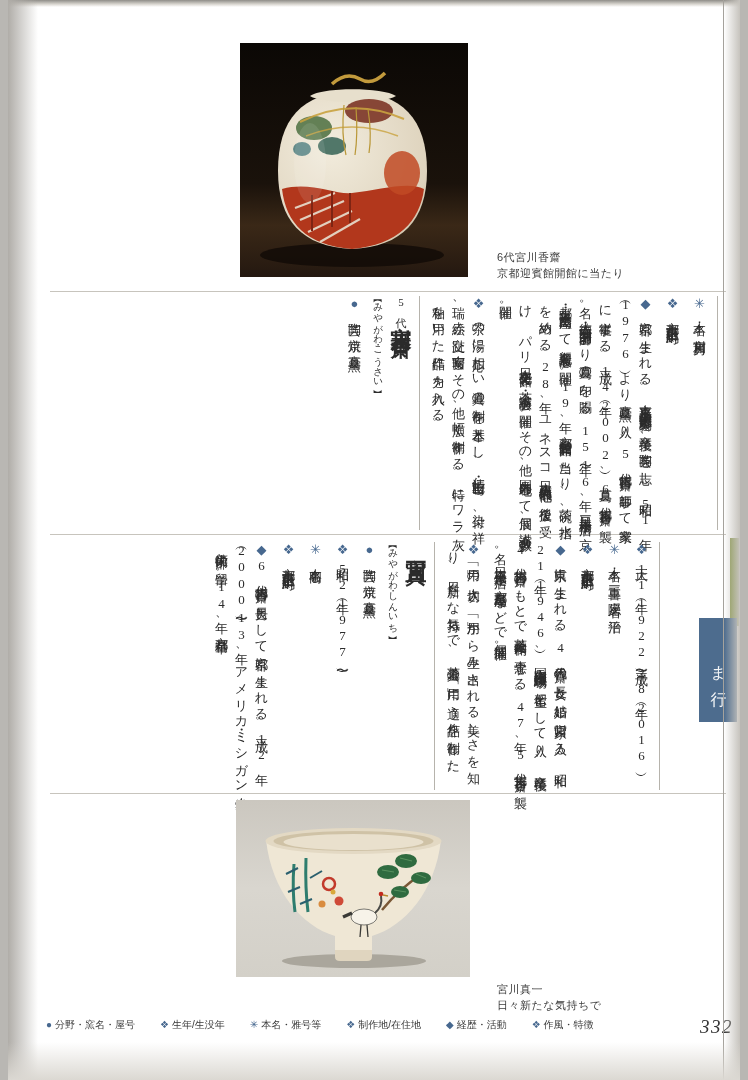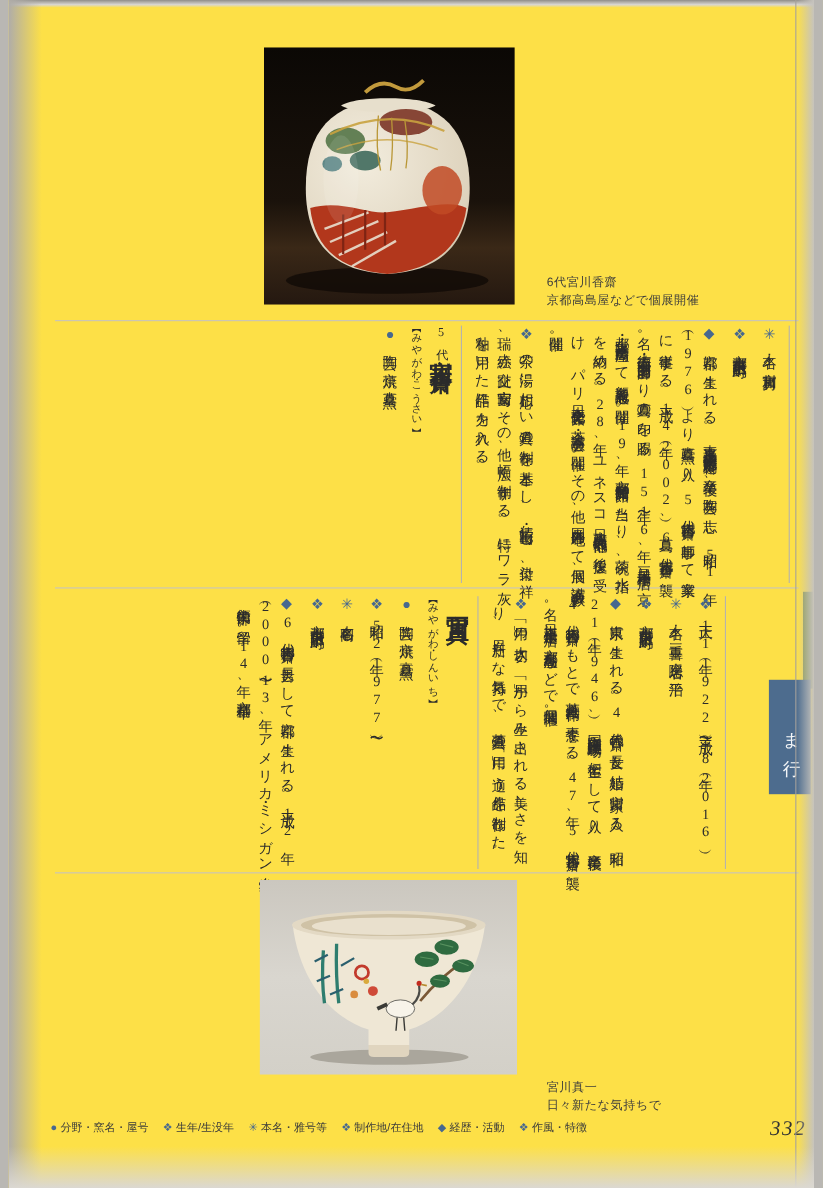--- a/index.html
+++ b/index.html
@@ -1,19 +1,19 @@
 <!DOCTYPE html>
 <html><head>
 <meta charset="utf-8">
 <style>
   * { margin:0; padding:0; box-sizing:border-box; }
   html,body { background:#b9b7b3; }
   #page {
     position:relative; width:732px; height:1080px; margin:0 auto;
-    background:#fde047; overflow:hidden;
+    background:#ffffff; overflow:hidden;
     font-family:"Liberation Serif","DejaVu Serif",serif; color:#2b2b2b;
   }
   .edge-top   { position:absolute; left:0; top:0; width:100%; height:7px;
                 background:linear-gradient(180deg,#8f8d88,#d9d6d0 60%,rgba(244,241,235,0)); }
   .edge-left  { position:absolute; left:0; top:0; width:30px; height:100%;
                 background:linear-gradient(90deg,#b0ada8,rgba(244,241,235,0)); }
   .edge-right { position:absolute; right:0; top:0; width:17px; height:100%;
                 border-left:1px solid #a5a29c;
                 background:linear-gradient(90deg,rgba(244,241,235,0),#c6c3bd); }
   .edge-bottom{ position:absolute; left:0; bottom:0; width:100%; height:38px;
@@ -43,21 +43,21 @@
   .gen   { font-size:11px; letter-spacing:1px; }
   .nm    { font-size:21px; font-weight:bold; letter-spacing:3px; }
   .vreading { font-size:9.5px; letter-spacing:0; margin-left:4px; margin-right:3px; }
 
   #green-strip { position:absolute; left:722px; top:538px; width:9px; height:88px; background:#87964a; }
   #section-tab { position:absolute; left:691px; top:618px; width:38px; height:104px;
                  background:#4d6c8e; color:#f3f5f7; display:flex; align-items:center; justify-content:center;
                  writing-mode:vertical-rl; text-orientation:upright; font-size:16px; letter-spacing:7px;
                  font-family:"Liberation Sans","DejaVu Sans",sans-serif; }
 
-  #legend { position:absolute; left:38px; top:1018px; display:flex; gap:13px; align-items:center;
+  #legend { position:absolute; left:38px; top:1018px; display:flex; gap:25px; align-items:center;
             font-family:"Liberation Sans","DejaVu Sans",sans-serif; font-size:10px; color:#3a3a3a;
             white-space:nowrap; }
   #legend .sym { margin-right:3px; font-size:10px; }
 
   #pageno { position:absolute; left:692px; top:1016px; font-size:19px; letter-spacing:1.5px; color:#333;font-style:italic; }
 </style>
 </head>
 <body>
 
 <div id="page">
@@ -102,21 +102,21 @@
       <g stroke="#7e2413" stroke-width="2">
         <path d="M72,152 L72,188"></path>
           <path d="M92,148 L92,184"></path>
           <path d="M110,150 L110,180"></path>
       </g>
       <ellipse cx="70" cy="120" rx="16" ry="40" fill="#ffffff" opacity="0.10"></ellipse>
     </svg>
   </div>
   <div class="caption" id="cap-top">
     <div>6代宮川香齋</div>
-    <div>京都高島屋などで個展開催</div>
+    <div>京都迎賓館開館に当たり</div>
   </div>
 
   <div class="rule" id="rule-top"></div>
   <div class="rule" id="rule-mid"></div>
   <div class="rule" id="rule-bot"></div>
 
   <div class="vrow" id="row1">
     <div class="vdiv"></div>
     <div class="vitem"><span class="sym">✳</span><span>本名：宮川和男</span></div>
     <div class="vitem"><span class="sym">❖</span><span>京都市東山区下馬町</span></div>

